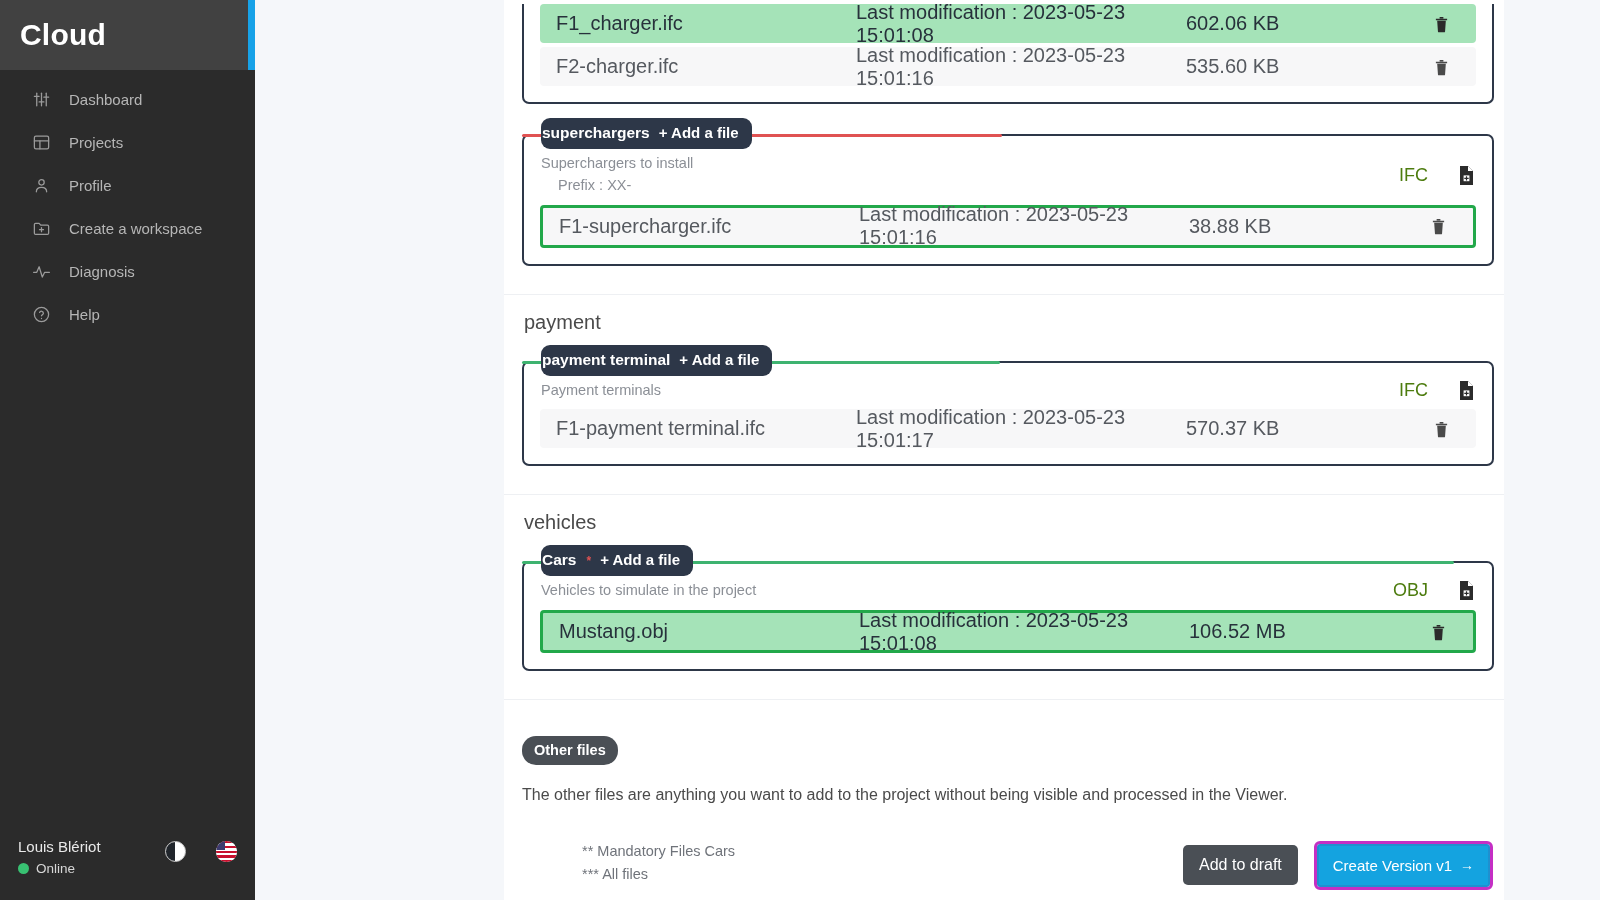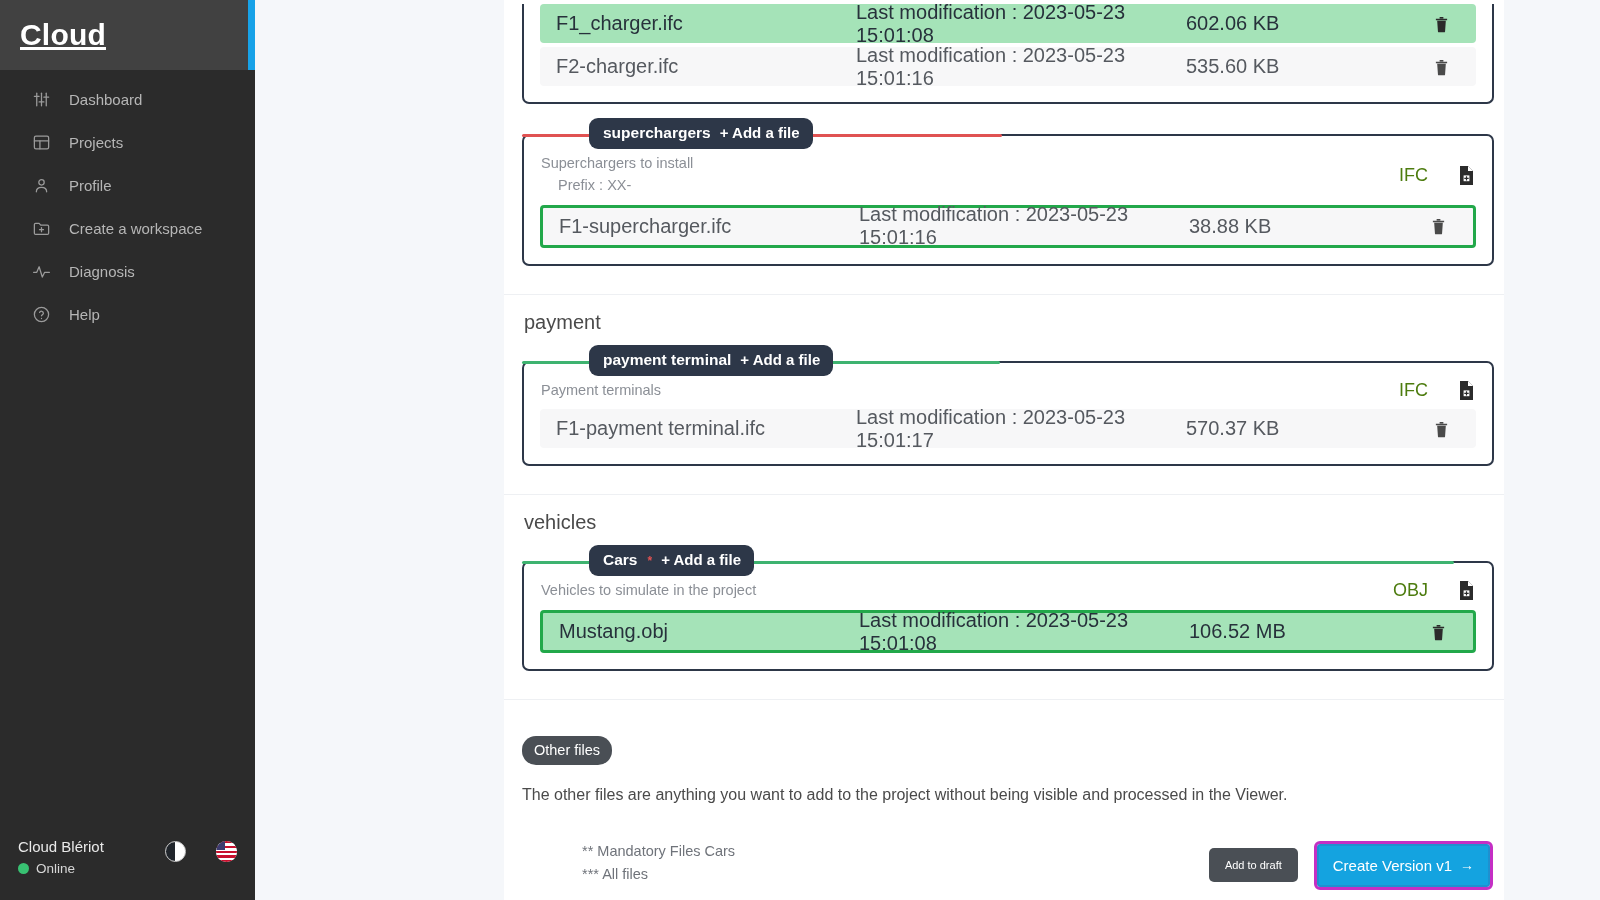--- a/index.html
+++ b/index.html
@@ -19,21 +19,21 @@
     flex: 0 0 255px;
     display: flex; flex-direction: column;
   }
   .sidebar-header {
     height: 70px; background: #414141;
     display: flex; align-items: center;
     position: relative;
   }
   .sidebar-header .brand {
     color: #ffffff; font-size: 30px; font-weight: 700;
-    letter-spacing: .2px; padding-left: 20px; text-decoration: underline;
+    letter-spacing: .2px; padding-left: 20px;
   }
   .accent-strip {
     position: absolute; right: 0; top: 0;
     width: 7px; height: 70px; background: #17a2e8;
   }
   .nav { margin-top: 8px; padding-left: 9px; }
   .nav-item {
     display: flex; align-items: center;
     height: 43px; padding-left: 22px; gap: 17px;
     color: #b6b6b6; font-size: 15px; cursor: pointer;
@@ -91,24 +91,24 @@
     padding: 11px 16px 16px 16px;
   }
   .group .top-rule {
     position: absolute; left: -2px; top: -2px; height: 3px; border-radius: 2px;
   }
   .group .top-rule.red   { background: #e05252; }
   .group .top-rule.green { background: #3eb370; }
   .group-badge {
     position: absolute; top: -18px; left: 17px;
     background: #2d3748; color: #ffffff;
-    border-radius: 9px; padding: 6px 13px 7px 14px;
+    border-radius: 9px; padding: 6px 13px 7px 1px;
     font-size: 15.5px; font-weight: 700;
     display: flex; align-items: baseline; gap: 9px; white-space: nowrap;
-    cursor: pointer; z-index: 3; margin-left: 48px;
+    cursor: pointer; z-index: 3;
   }
   .group-badge .req { color: #e05252; font-size: 12px; vertical-align: super; margin-left: 1px; }
   .group-badge .addfile { font-size: 15px; font-weight: 700; }
   .group-head {
     display: flex; align-items: flex-start; justify-content: space-between;
     padding: 6px 1px 4px 1px;
   }
   .group-desc { color: #8b8f96; font-size: 14.5px; line-height: 1.5; }
   .group-desc .prefix { display: block; padding-left: 17px; }
   .group-type { display: flex; align-items: center; gap: 30px; color: #4d7c0f; font-size: 18px; padding-top: 12px; }
@@ -131,33 +131,33 @@
 
   
   .group.clipped {
     margin-top: 0; padding-top: 0;
     border-top: none; border-radius: 0 0 7px 7px;
   }
 
   
   .other-badge {
     display: inline-block; background: #4a4f55; color: #fff;
-    font-size: 14.5px; font-weight: 400; padding: 6px 12px 7px;
+    font-size: 14.5px; font-weight: 700; padding: 6px 12px 7px;
     border-radius: 14px; margin: 36px 0 0 18px; cursor: pointer;
   }
   .other-text { color: #4a4a4a; font-size: 16px; margin: 21px 0 0 18px; }
 
   .footer-row {
     display: flex; align-items: flex-end; justify-content: space-between;
     margin: 36px 14px 0 78px; padding-bottom: 40px;
   }
   .legend { color: #6f737a; font-size: 14.5px; line-height: 1.62; }
   .footer-btns { display: flex; align-items: center; gap: 19px; }
   .btn-draft {
-    background: #4a4f55; color: #ffffff; font-size: 11px;
+    background: #4a4f55; color: #ffffff; font-size: 16px;
     border: none; border-radius: 5px; padding: 11px 16px; cursor: pointer;
     font-family: inherit;
   }
   .btn-create-wrap { outline: 3px solid #c42fc4; border-radius: 3px; display: inline-block; }
   .btn-create {
     background: #14a3e0; color: #ffffff; font-size: 15px; font-weight: 400;
     border: 2px solid #1e90d0; border-radius: 3px; padding: 11px 14px; cursor: pointer;
     display: flex; align-items: center; gap: 8px; font-family: inherit;
   }
   .arrow { font-size: 14px; }
@@ -231,21 +231,21 @@
               <path d="M9.6 9.4a2.5 2.5 0 0 1 4.8.9c0 1.7-2.4 2-2.4 3.4"></path>
               <line x1="12" y1="17" x2="12" y2="17.2"></line>
             </svg>
         </span>
         <span>Help</span>
       </div>
     </nav>
 
     <div class="sidebar-footer">
       <div class="user-block">
-        <div class="user-name">Cloud Blériot</div>
+        <div class="user-name">Louis Blériot</div>
         <div class="user-status">
           <span class="dot-online"></span>
           <span>Online</span>
         </div>
       </div>
       <div class="footer-actions">
         <div class="theme-toggle"></div>
         <div class="flag">
           <span class="stripes"></span>
             <span class="canton"></span>

